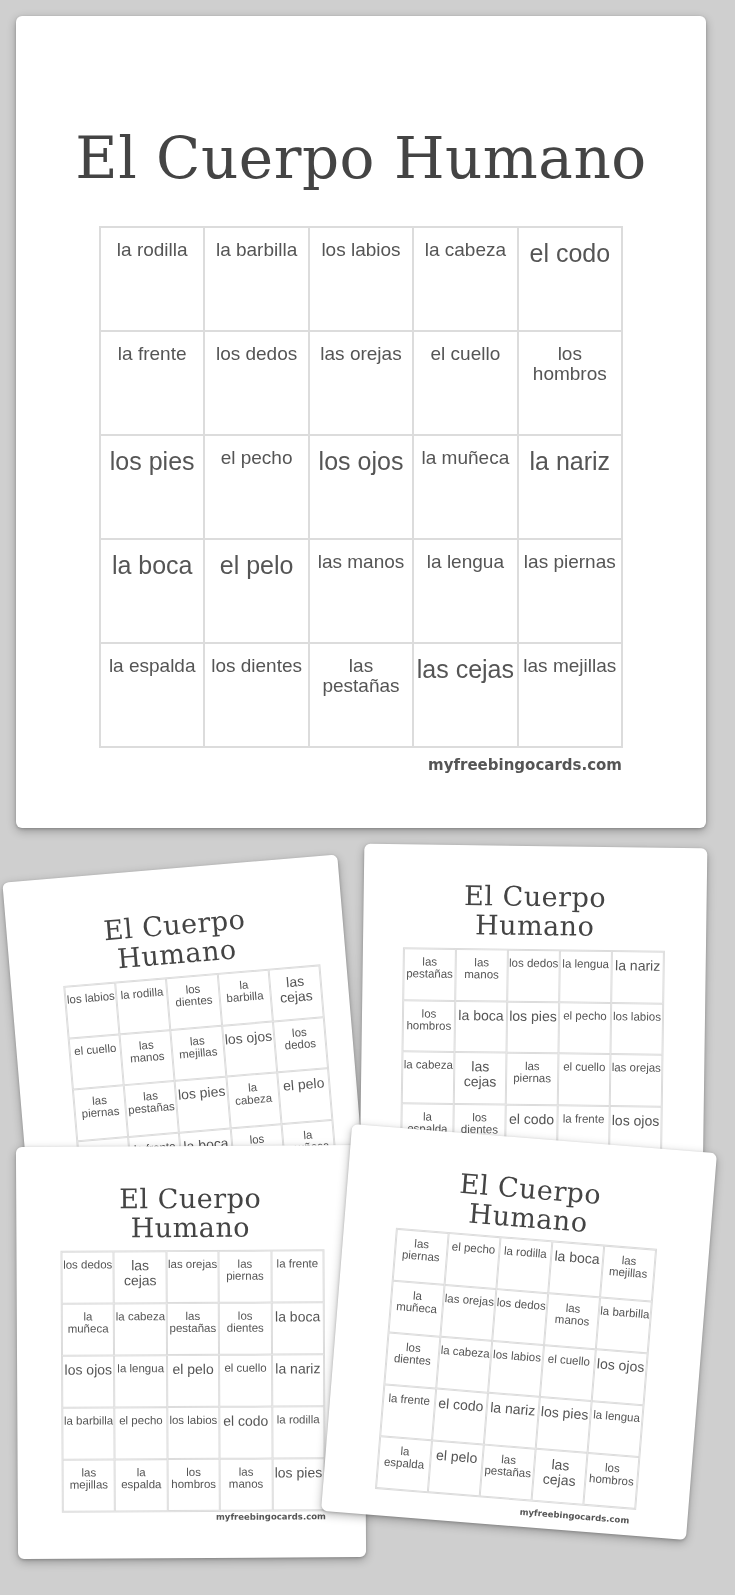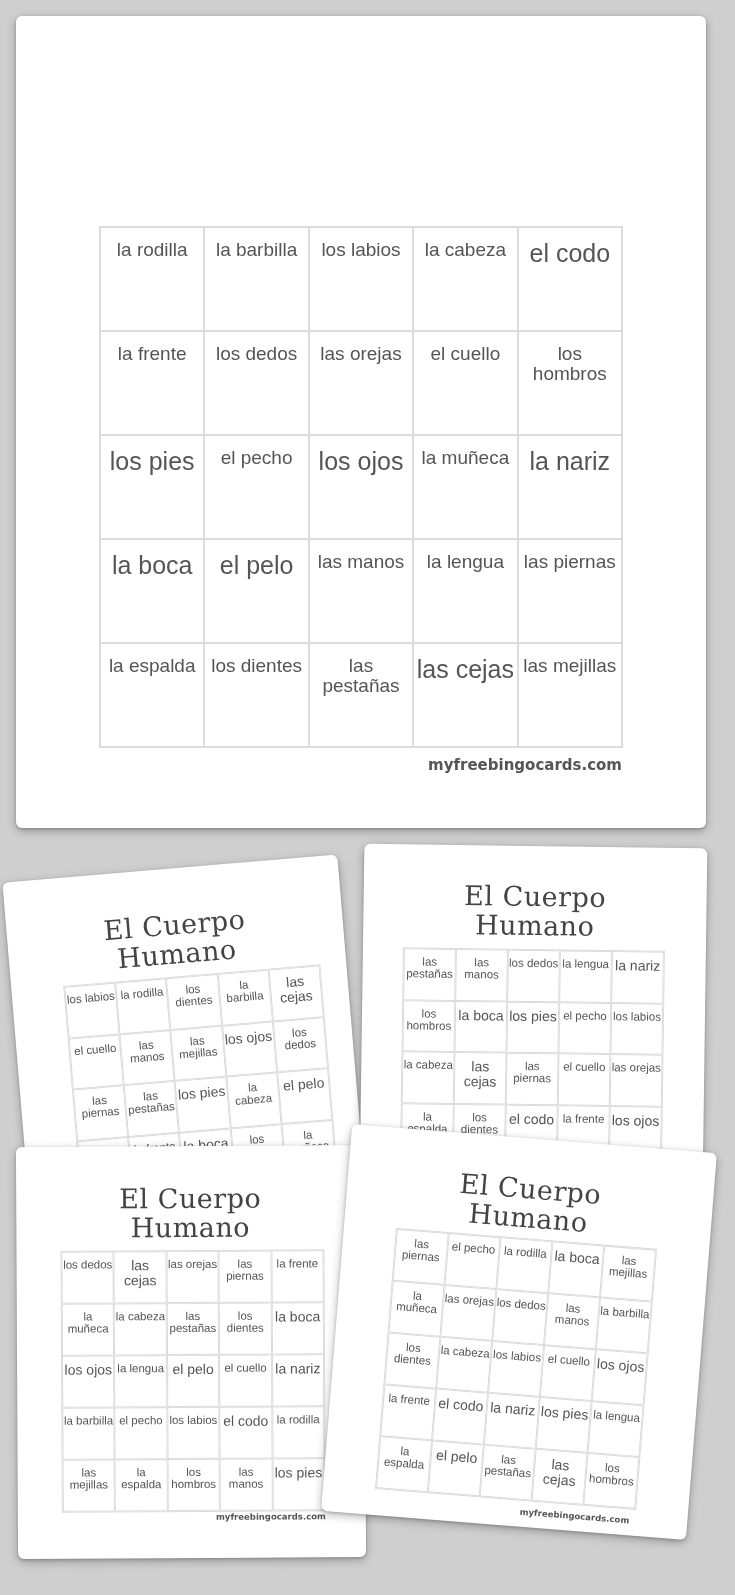--- a/index.html
+++ b/index.html
@@ -67,20 +67,21 @@
 
   #card-br { left:336px; top:1138px; width:366px; height:388px; transform:rotate(4.6deg); z-index:3; }
   #card-br .title { top:36px; }
   #card-br .grid { left:52px; top:100px; width:262px; height:262px; }
   #card-br .watermark { right:58px; top:368px; }
 </style>
 </head>
 <body>
 
 <div class="card" id="main-card">
+  <div class="title">El Cuerpo Humano</div>
   <div class="grid">
       <div class="cell">
         <span>la rodilla</span>
       </div>
       <div class="cell">
         <span>la barbilla</span>
       </div>
       <div class="cell">
         <span>los labios</span>
       </div>

